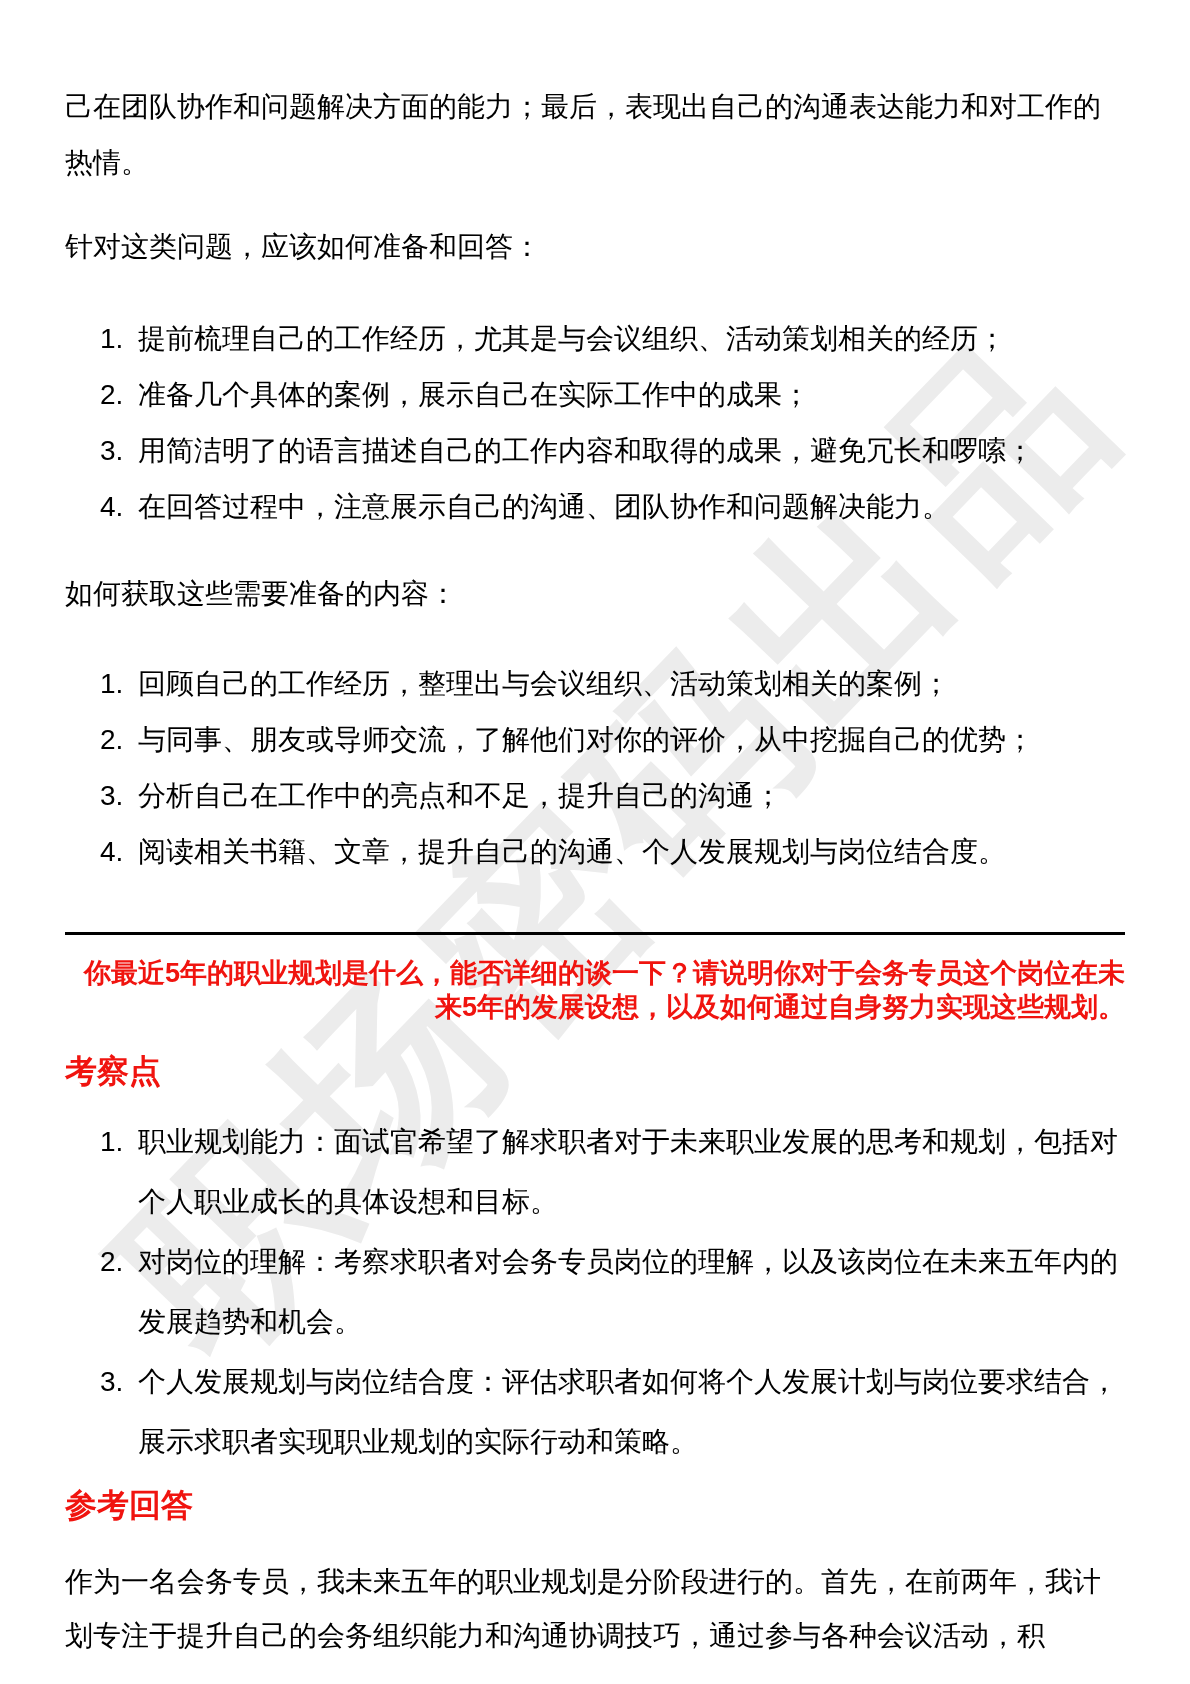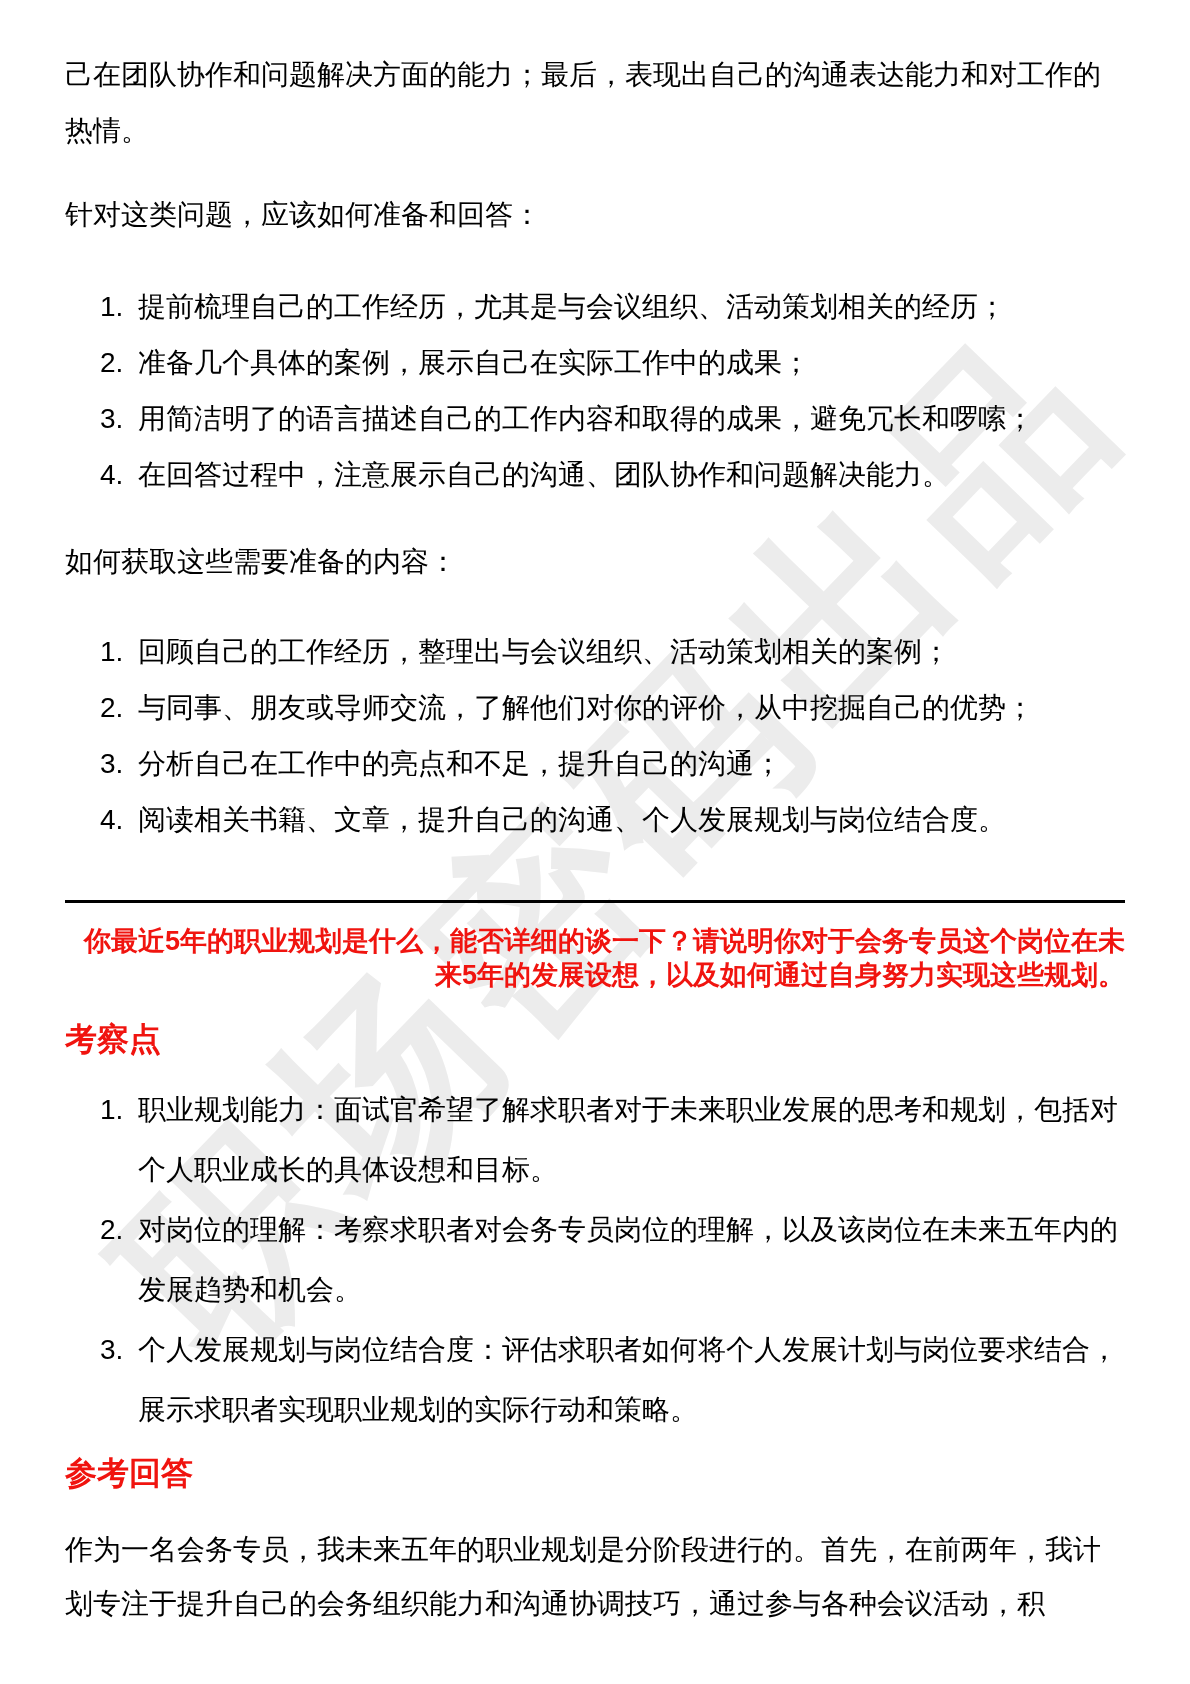--- a/index.html
+++ b/index.html
@@ -25,20 +25,21 @@
     color: #ececec;
     z-index: 0;
     user-select: none;
   }
   .content {
     position: relative;
     z-index: 1;
     padding: 47px 65px 0 65px;
     color: #000000;
     font-size: 28px;
+    margin-top: 32px;
   }
   .para { line-height: 56px; margin: 0; }
   .section-heading { line-height: 56px; margin: 28px 0 0 0; font-weight: normal; font-size: 28px; }
   .section-heading.second { margin-top: 31px; }
   ol.doc-list {
     list-style: none;
     margin: 36px 0 0 0;
     padding: 0 0 0 35px;
     counter-reset: n;
     line-height: 56px;

